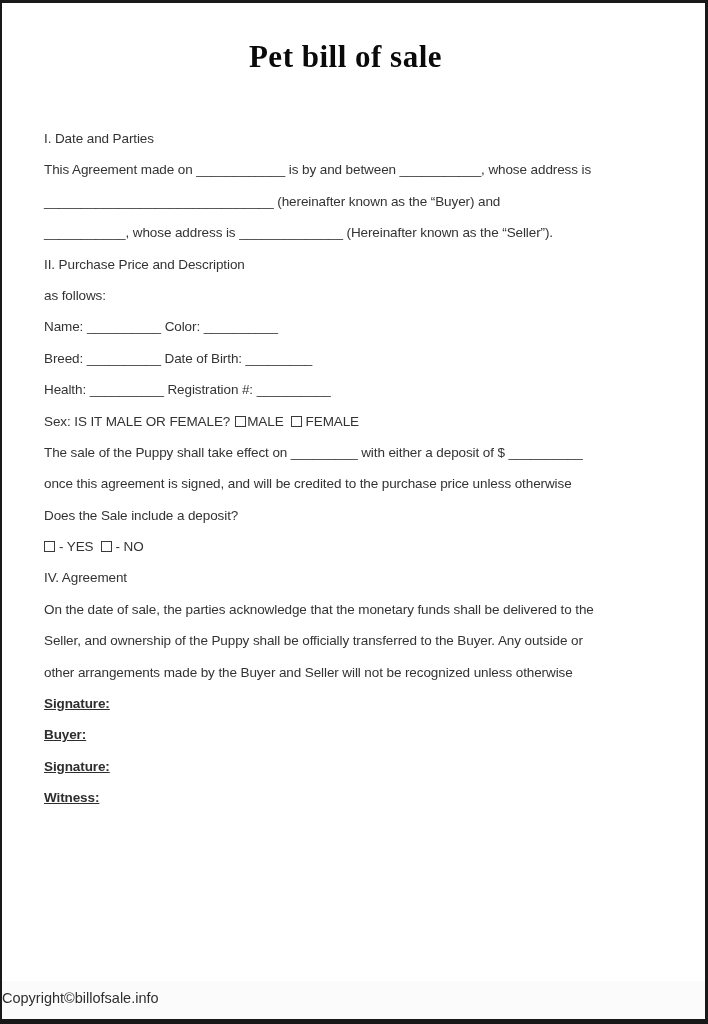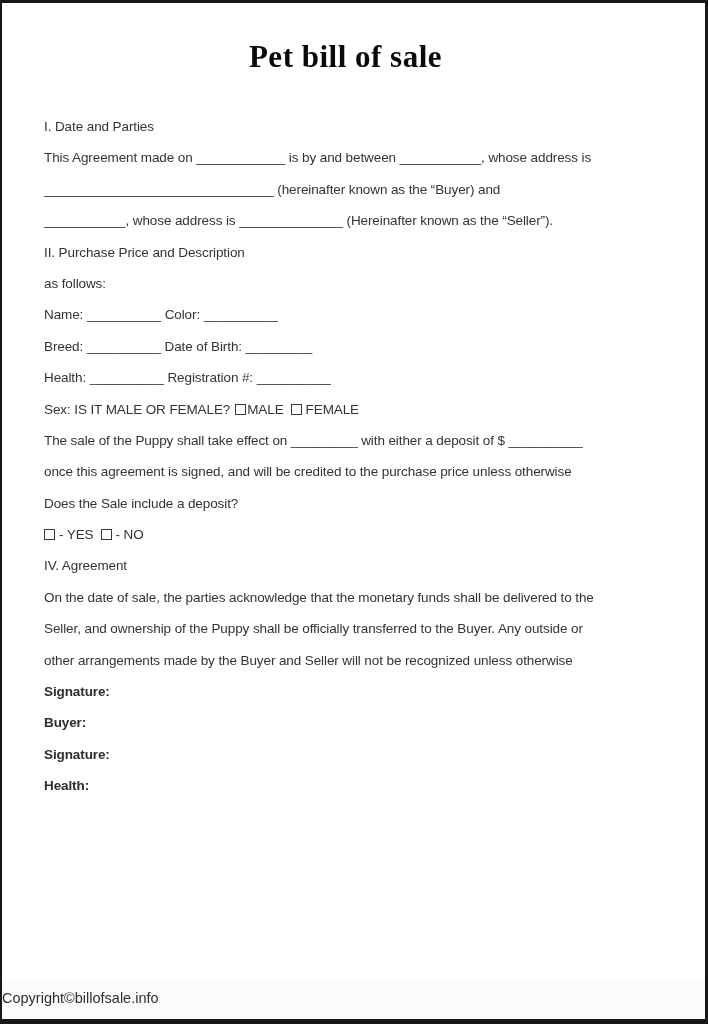--- a/index.html
+++ b/index.html
@@ -20,32 +20,32 @@
     margin: 36px 16px 0 0;
     text-align: center;
     font-family: "Liberation Serif", "DejaVu Serif", serif;
     font-weight: 700;
     font-size: 31px;
     line-height: 36px;
     color: #0a0a0a;
     letter-spacing: 0.5px;
   }
   .body {
-    margin: 36px 30px 0 42px;
+    margin: 48px 30px 0 42px;
   }
   .line {
     margin: 0;
     height: 31.4px;
     line-height: 31.4px;
     font-size: 13.5px;
     letter-spacing: -0.1px;
     color: #333333;
     white-space: nowrap;
   }
-  .line.semibold { font-weight: 700; color: #2e2e2e; }
+  .line.semibold { font-weight: 700; color: #2e2e2e; text-decoration: underline; }
   .cb {
     display: inline-block;
     width: 9px;
     height: 9px;
     border: 1.5px solid #3a3a3a;
     position: relative;
     top: 1px;
     margin: 0 2px 0 4px;
   }
   .cb.first { margin-left: 5px; margin-right: 1px; }
@@ -92,19 +92,19 @@
     <p class="line"><span class="cb lead"></span><span>- YES</span><span class="cb gap"></span><span>- NO</span></p>
 
     <p class="line">IV. Agreement</p>
     <p class="line">On the date of sale, the parties acknowledge that the monetary funds shall be delivered to the</p>
     <p class="line">Seller, and ownership of the Puppy shall be officially transferred to the Buyer. Any outside or</p>
     <p class="line">other arrangements made by the Buyer and Seller will not be recognized unless otherwise</p>
 
     <p class="line semibold">Signature:</p>
     <p class="line semibold">Buyer:</p>
     <p class="line semibold">Signature:</p>
-    <p class="line semibold">Health:</p>
+    <p class="line semibold">Witness:</p>
 
   </div>
 
   <div class="footer">Copyright©billofsale.info</div>
 
 </div>
 
 </body></html>

